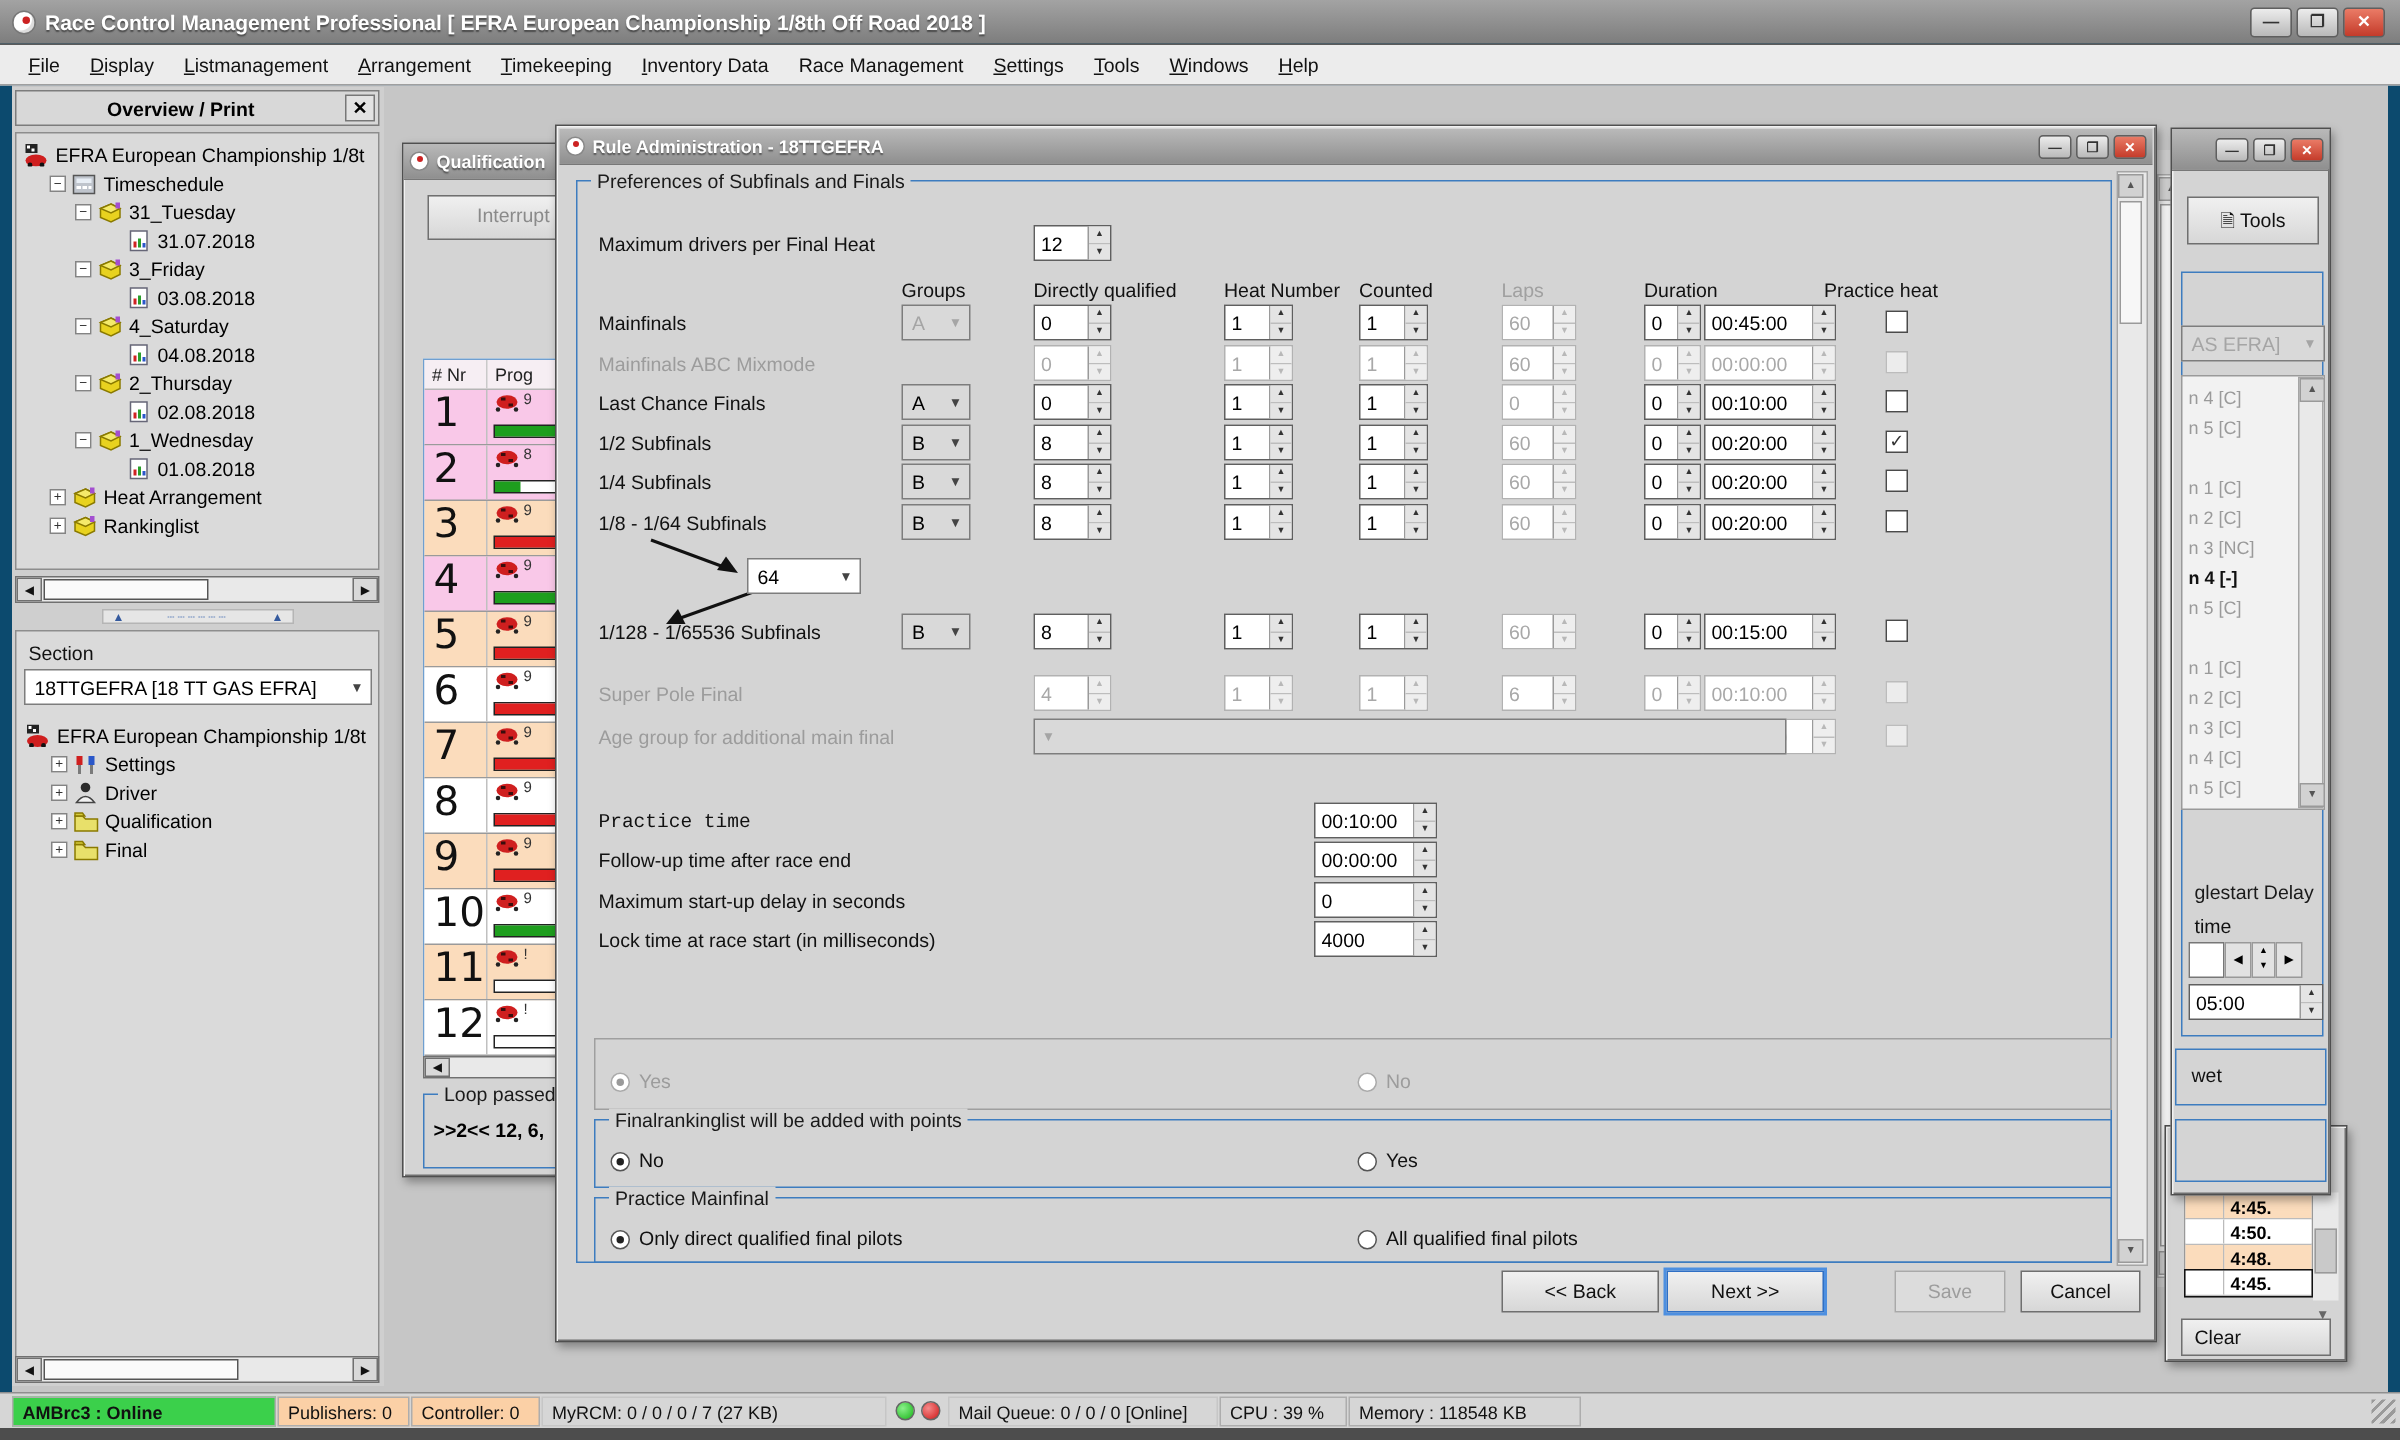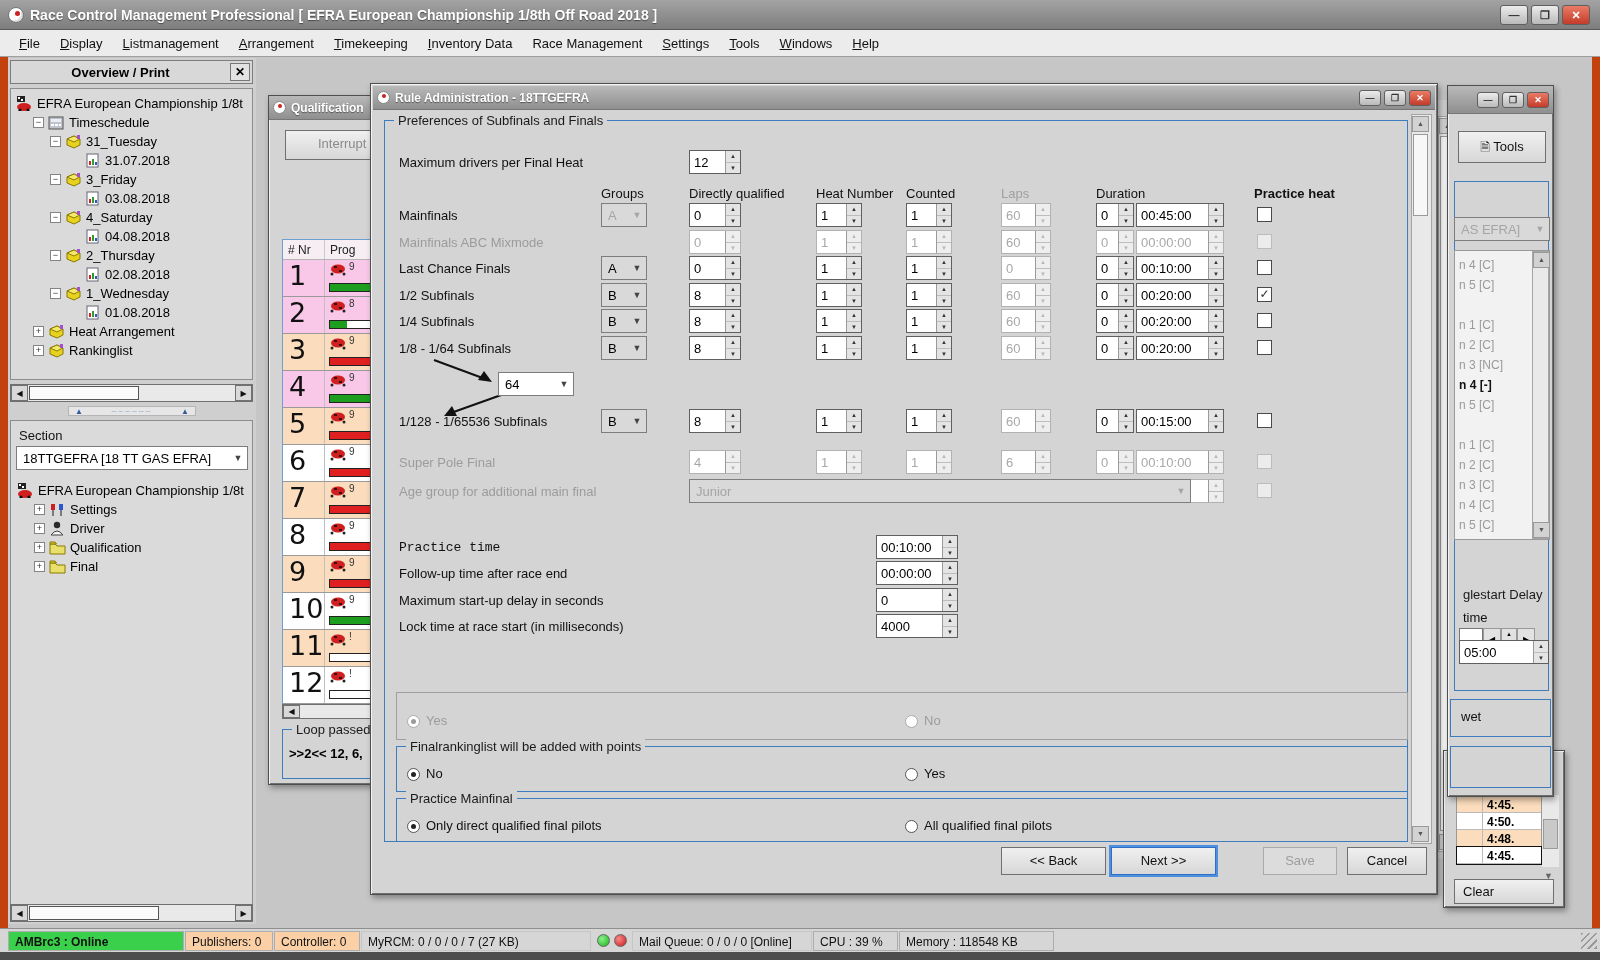--- a/index.html
+++ b/index.html
@@ -1,18 +1,18 @@
 <!DOCTYPE html>
 <html><head>
 <meta charset="utf-8">
 <style>
   * { margin:0; padding:0; box-sizing:border-box; }
   html,body { width:1600px; height:960px; overflow:hidden; }
   body { font-family:"Liberation Sans", sans-serif; background:#6e6e6e; position:relative; }
-  .app { position:absolute; left:0; top:0; width:1600px; height:960px; background:#c2410c; }
+  .app { position:absolute; left:0; top:0; width:1600px; height:960px; background:#0c4a6e; }
 
   
   .titlebar { position:absolute; left:0; top:0; width:1600px; height:30px;
     background:linear-gradient(#a3a3a3,#7d7d7d); border-bottom:1px solid #5a5a5a;
     display:flex; align-items:center; padding-left:8px; }
   .titlebar .ttl { color:#fff; font-weight:bold; font-size:14px; text-shadow:0 1px 1px #4a4a4a; margin-left:6px; }
   .logo { width:16px; height:16px; border-radius:50%; background:radial-gradient(circle at 35% 35%, #fff 55%, #ddd 60%); border:1px solid #777; position:relative; }
   .logo::after { content:""; position:absolute; left:6px; top:3px; width:5px; height:5px; border-radius:50%; background:#c22; }
   .tbbtns { position:absolute; right:10px; top:5px; display:flex; gap:3px; }
   .tbb { width:28px; height:20px; border:1px solid #5f5f5f; border-radius:3px;
@@ -671,21 +671,21 @@
         </div>
       </div>
       <div class="lbl" style="left:8px; top:405px; color:#1a1a1a;">glestart Delay</div>
       <div class="lbl" style="left:8px; top:428px;">time</div>
       <div style="position:absolute; left:4px; top:446px; width:90px; height:24px; display:flex;">
         <span style="width:24px; height:24px; background:#fff; border:1px solid #777;"></span>
         <span style="width:18px; height:24px; background:#e2e2e2; border:1px solid #999; font-size:8px; text-align:center; line-height:22px;">◀</span>
         <span style="width:16px; height:24px; background:#e2e2e2; border:1px solid #999; font-size:6px; text-align:center; line-height:10px;">▲<br>▼</span>
         <span style="width:18px; height:24px; background:#e2e2e2; border:1px solid #999; font-size:8px; text-align:center; line-height:22px;">▶</span>
       </div>
-      <div class="spin" style="left:4px; top:458px; width:90px;">
+      <div class="spin" style="left:4px; top:474px; width:90px;">
         <span class="sv">05:00</span>
         <span class="sbtns">
             <span class="sb">▲</span>
             <span class="sb">▼</span>
           </span>
       </div>
     </div>
     <div style="position:absolute; left:2px; top:613px; width:101px; height:38px; border:1px solid #3d7cbf;">
       <span class="lbl" style="left:10px; top:9px;">wet</span>
     </div>
@@ -715,21 +715,21 @@
           <span class="sb">▼</span>
         </span>
     </div>
 
     <div class="hdr" style="left:230px; top:102px;">Groups</div>
     <div class="hdr" style="left:318px; top:102px;">Directly qualified</div>
     <div class="hdr" style="left:445px; top:102px;">Heat Number</div>
     <div class="hdr" style="left:535px; top:102px;">Counted</div>
     <div class="hdr dis" style="left:630px; top:102px;">Laps</div>
     <div class="hdr" style="left:725px; top:102px;">Duration</div>
-    <div class="hdr" style="left:883px; top:102px;font-weight:bold;">Practice heat</div>
+    <div class="hdr" style="left:845px; top:102px;">Practice heat</div>
 
     <div id="dlgrows">
         <div class="lbl" style="left: 28px; top: 124px;">Mainfinals</div>
         <div class="combo dis" style="left: 230px; top: 119px; width: 46px;">
           <span class="cv">A</span>
           <span class="chev">▼</span>
         </div>
         <div class="spin" style="left: 318px; top: 119px; width: 52px;">
           <span class="sv">0</span>
           <span class="sbtns">
@@ -1124,21 +1124,20 @@
       <line x1="78" y1="40" x2="22" y2="60" stroke="#111" stroke-width="2"></line>
       <polygon points="18,62 31,62 26,52" fill="#111"></polygon>
     </svg>
     <div class="combo white" style="left:127px; top:288px; width:76px;">
       <span class="cv">64</span>
       <span class="chev">▼</span>
     </div>
 
     <div class="lbl dis" style="left:28px; top:400px;">Age group for additional main final</div>
     <div class="combo dis" style="left:318px; top:395px; width:502px;">
-      <span class="cv">Junior</span>
       <span class="chev">▼</span>
     </div>
 
     <div id="dlgfields">
         <div class="lbl" style="left: 28px; top: 456px; font-family: Liberation Mono, monospace;">Practice time</div>
         <div class="spin" style="left: 505px; top: 451px; width: 82px;">
           <span class="sv">00:10:00</span>
           <span class="sbtns">
             <span class="sb">▲</span>
             <span class="sb">▼</span>

